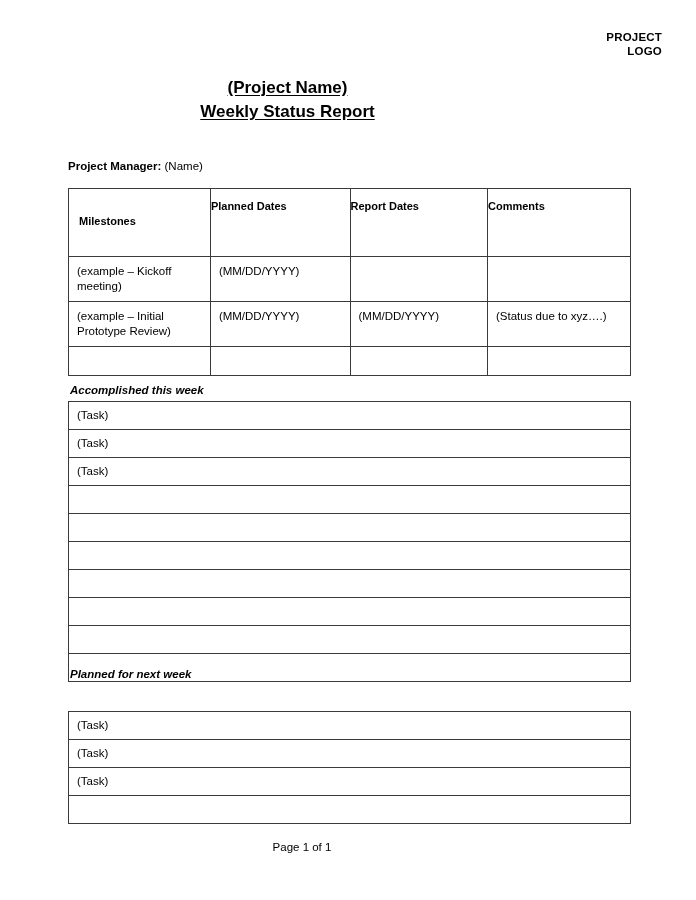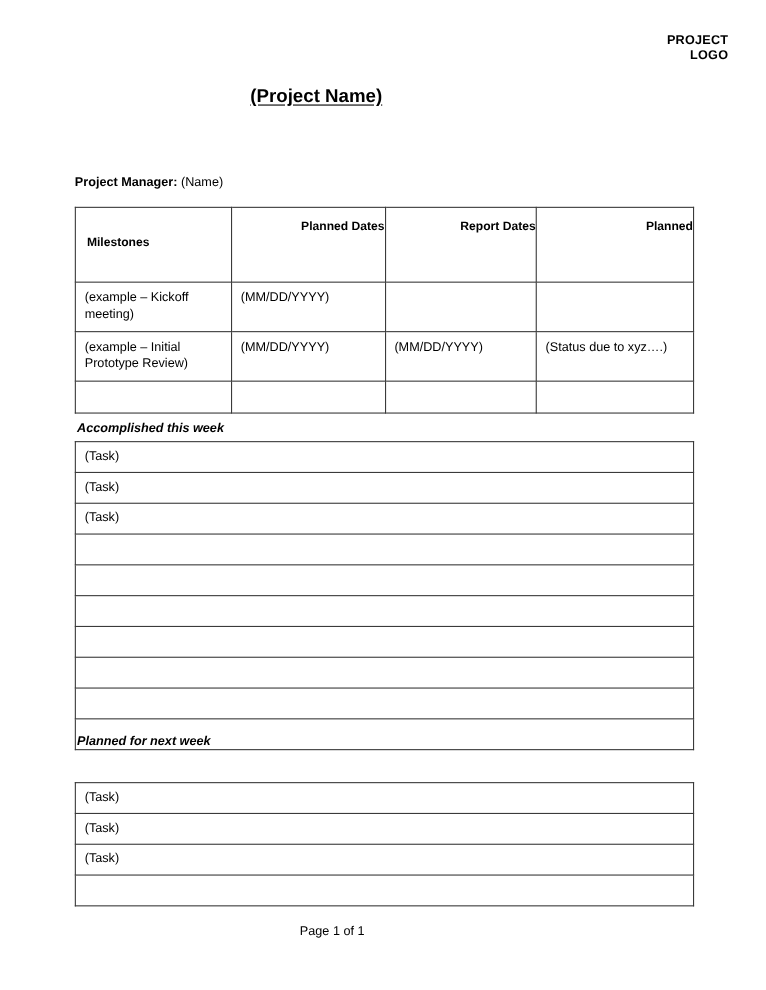--- a/index.html
+++ b/index.html
@@ -96,21 +96,21 @@
     vertical-align: middle;
     padding: 0 0 4px 10px;
     text-align: left;
   }
   #milestones-table th.hdr-center {
     height: 56px;
     font-weight: bold;
     font-size: 11px;
     vertical-align: top;
     padding-top: 11px;
-    text-align: right;
+    text-align: left;
     margin-top: 42px;
   }
   #milestones-table td.cell {
     font-size: 11.5px;
     line-height: 15px;
     padding: 7px 6px 7px 8px;
     height: 30px;
   }
   #milestones-table tr.short td.cell {
     height: 16px;
@@ -156,40 +156,41 @@
 
 <div class="page">
 
   <div class="logo-block">
     <div>PROJECT</div>
     <div>LOGO</div>
   </div>
 
   <div class="title-block">
     <div class="title-line"><span>(Project Name)</span></div>
+    <div class="title-line"><span>Weekly Status Report</span></div>
   </div>
 
   <div class="pm-line">
     <span class="pm-label">Project Manager:</span>
     <span class="pm-value">(Name)</span>
   </div>
 
   <table class="doc" id="milestones-table">
     <colgroup>
       <col style="width:128px">
       <col style="width:126px">
       <col style="width:124px">
       <col style="width:129px">
     </colgroup>
     <thead>
       <tr>
         <th class="hdr-milestones">Milestones</th>
         <th class="hdr-center">Planned Dates</th>
         <th class="hdr-center">Report Dates</th>
-        <th class="hdr-center">Planned</th>
+        <th class="hdr-center">Comments</th>
       </tr>
     </thead>
     <tbody>
       <tr>
         <td class="cell">(example – Kickoff meeting)</td>
         <td class="cell">(MM/DD/YYYY)</td>
         <td class="cell"></td>
         <td class="cell"></td>
       </tr>
       <tr>

